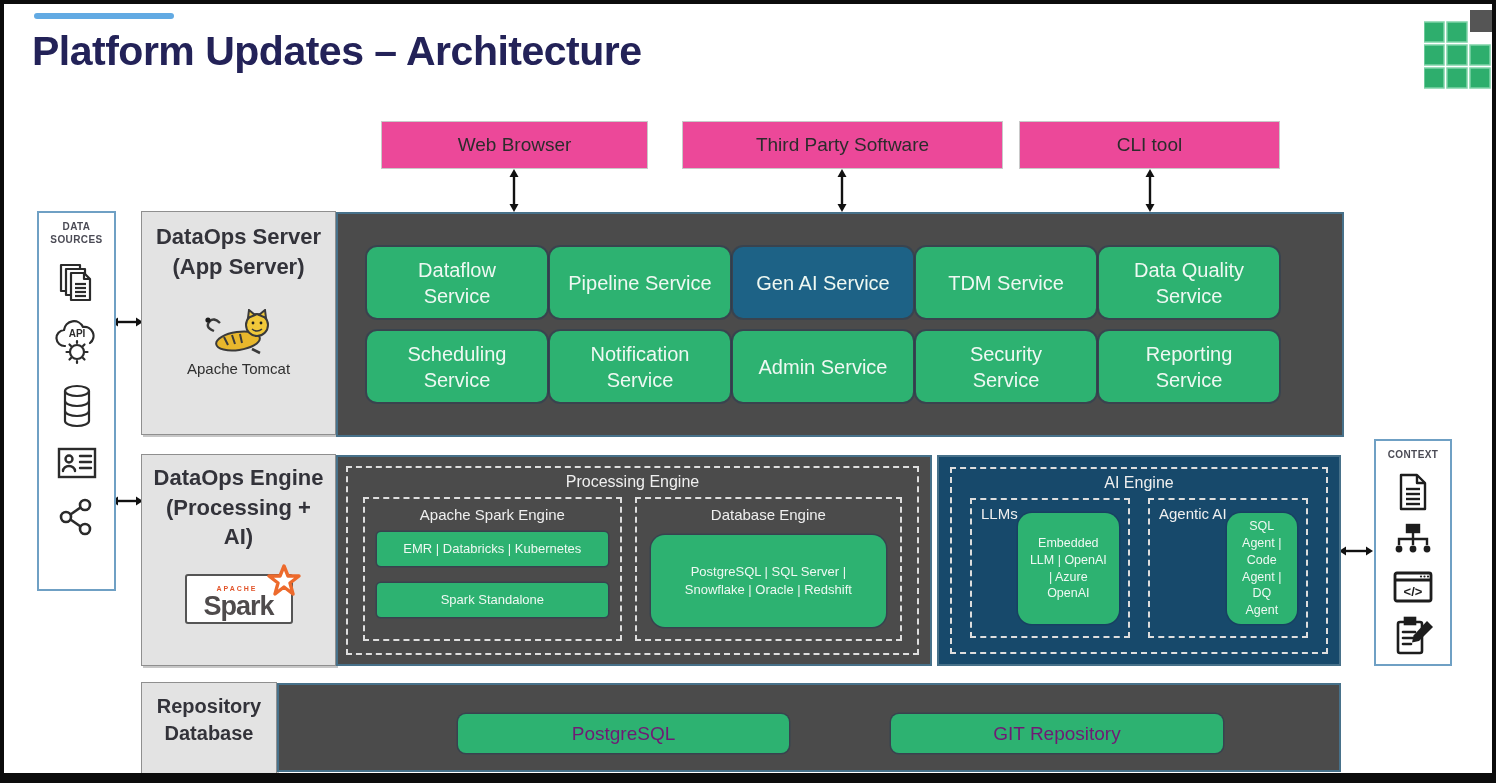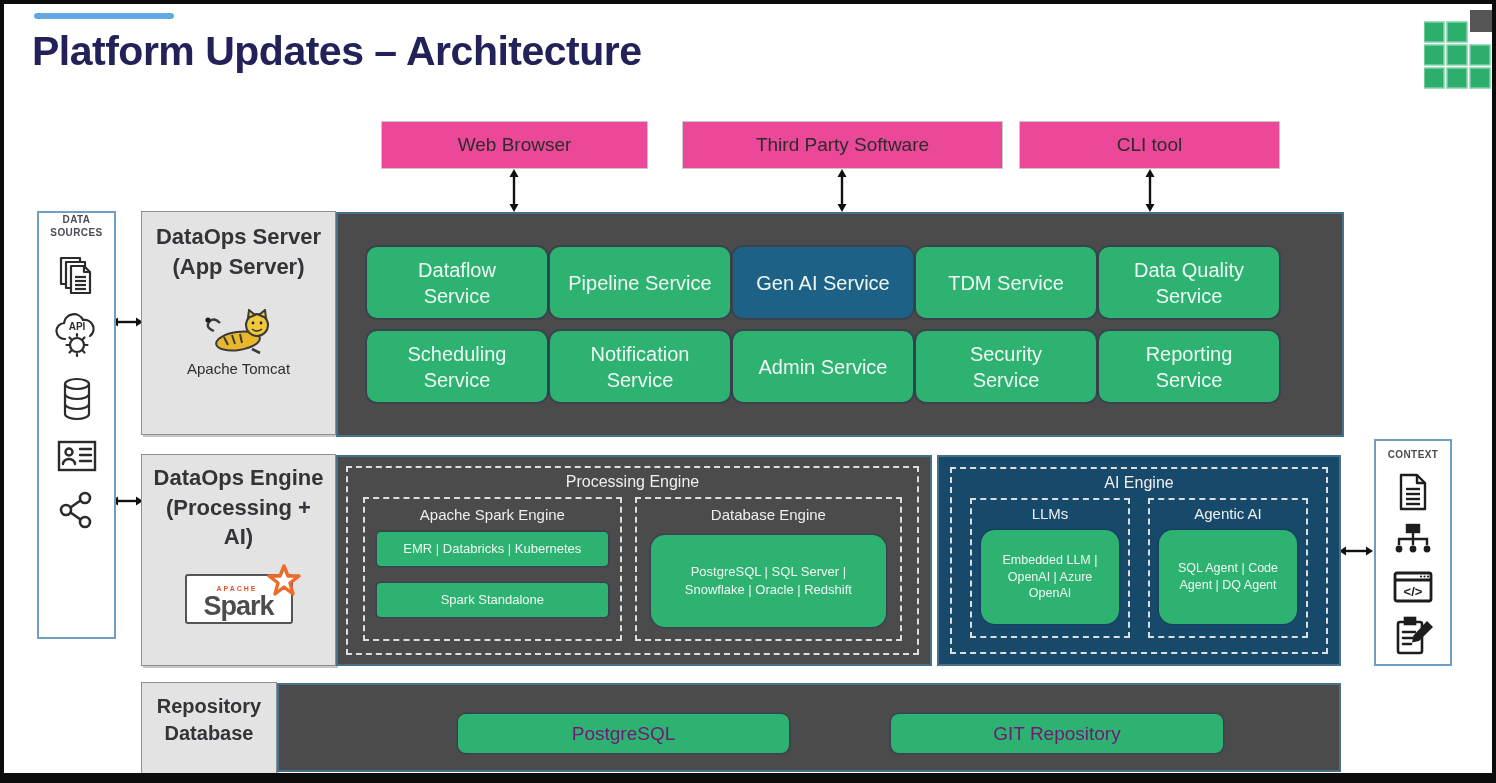--- a/index.html
+++ b/index.html
@@ -15,21 +15,21 @@
   .client-box{position:absolute;top:117px;height:48px;background:#ec4899;border:1px solid #c9c9c9;
               display:flex;align-items:center;justify-content:center;font-size:19px;color:#2c2c2c;font-weight:500;}
   .client-web{left:377px;width:267px;}
   .client-third{left:678px;width:321px;}
   .client-cli{left:1015px;width:261px;}
 
   .varrow{position:absolute;top:165px;}
   .harrow{position:absolute;}
 
   .side-panel{position:absolute;background:#ffffff;border:2px solid #6fa0c4;display:flex;flex-direction:column;align-items:center;}
-  .side-data{left:33px;top:207px;width:79px;height:428px;gap:14px;}
+  .side-data{left:33px;top:207px;width:79px;height:380px;padding-top:7px;gap:14px;}
   .side-context{left:1370px;top:435px;width:78px;height:227px;padding-top:7px;gap:10px;}
   .side-label{font-size:10px;font-weight:700;color:#4b4b55;letter-spacing:.4px;text-align:center;line-height:1.3;width:60px;}
 
   .row-label{position:absolute;background:#e3e3e3;border:1px solid #8f8f8f;box-shadow:2px 2px 0 rgba(0,0,0,.22);
              display:flex;flex-direction:column;align-items:center;text-align:center;
              font-size:22px;font-weight:600;color:#33333a;line-height:1.35;}
   .label-server{left:137px;top:207px;width:195px;height:224px;padding:10px 12px 0;}
   .label-engine{left:137px;top:450px;width:195px;height:212px;padding:8px 10px 0;}
   .label-repo{left:137px;top:678px;width:136px;height:92px;font-size:20px;justify-content:flex-start;padding-top:10px;}
 
@@ -55,21 +55,21 @@
   .g-spark{width:48%;}
   .g-db{flex:1;}
   .mini-pill{background:#2db271;border-radius:4px;box-shadow:0 0 0 1.5px rgba(25,55,85,.4);
              color:#eef8f2;font-size:13px;font-weight:500;line-height:1.35;
              display:flex;align-items:center;justify-content:center;text-align:center;padding:4px 12px;}
   .g-spark .mini-pill{height:34px;margin:9px 12px 0;}
   .g-spark .mini-pill + .mini-pill{margin-top:17px;}
   .g-db .mini-pill{flex:1;margin:12px 14px 2px;border-radius:14px;}
 
   .ai-groups{flex:1;display:flex;gap:18px;margin:6px 18px 14px;}
-  .ai-group{flex:1;border:2px dashed #dedede;display:flex;flex-direction:column;padding:5px 9px 12px;}
+  .ai-group{flex:1;border:2px dashed #dedede;display:flex;flex-direction:row;padding:5px 9px 12px;}
   .ai-group .dash-title{font-size:15px;}
   .ai-group .mini-pill{flex:1;margin-top:8px;border-radius:14px;font-size:12.5px;}
 
   .repo-pill{position:absolute;top:29px;height:39px;background:#2db271;border-radius:8px;
              box-shadow:0 0 0 1.5px rgba(25,55,85,.4);display:flex;align-items:center;justify-content:center;
              color:#701a75;font-size:19px;font-weight:500;}
   .repo-pg{left:179px;width:331px;}
   .repo-git{left:612px;width:332px;}
 
   .tomcat-wrap{margin-top:28px;display:flex;flex-direction:column;align-items:center;}

